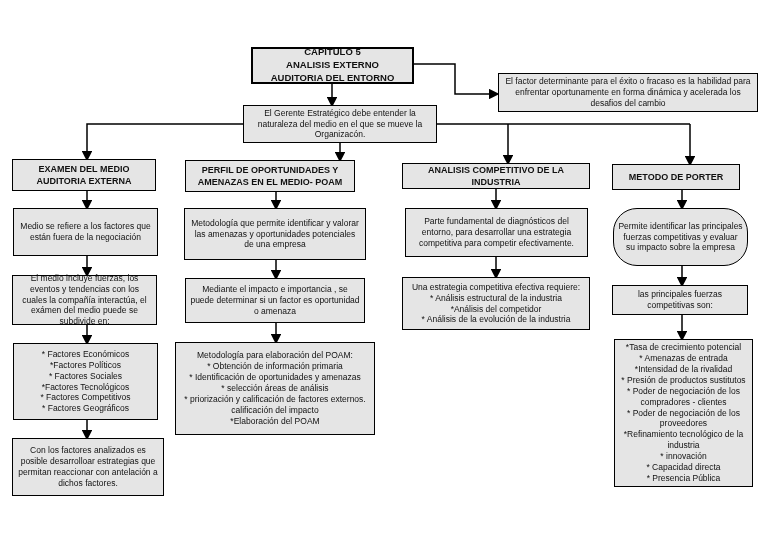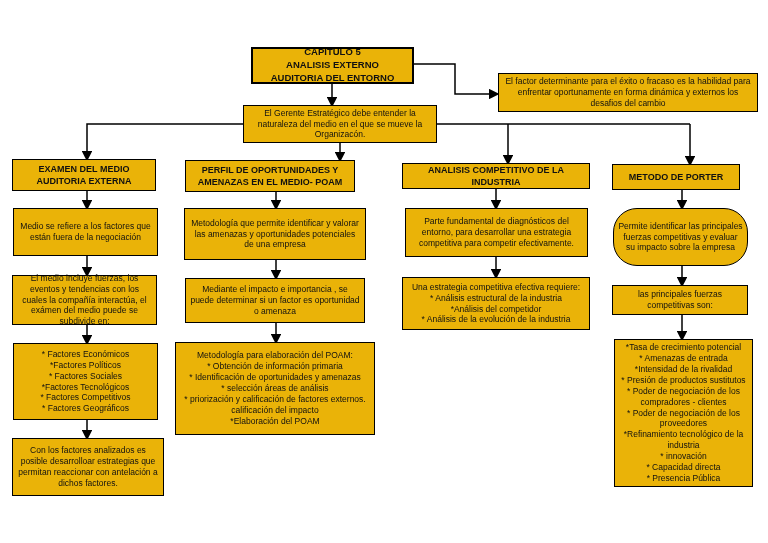--- a/index.html
+++ b/index.html
@@ -2,21 +2,21 @@
 <html><head>
 <meta charset="utf-8">
 <style>
   html,body{margin:0;padding:0;background:#ffffff;}
   #canvas{
     position:relative;width:768px;height:543px;background:#ffffff;overflow:hidden;
     font-family:"Liberation Sans","DejaVu Sans",sans-serif;color:#111111;
   }
   #connectors{position:absolute;left:0;top:0;width:768px;height:543px;z-index:1;}
   .node{
-    position:absolute;box-sizing:border-box;background:#eab308;border:1.5px solid #000000;
+    position:absolute;box-sizing:border-box;background:#e5e5e5;border:1.5px solid #000000;
     display:flex;align-items:center;justify-content:center;text-align:center;
     white-space:pre-line;padding:2px 4px;z-index:2;
     font-size:8.5px;line-height:1.28;letter-spacing:0;
   }
   .node.hdr{font-weight:bold;font-size:9px;line-height:1.35;}
   .node.title{font-weight:bold;font-size:9.5px;line-height:1.35;border-width:2px;}
 </style>
 </head>
 <body>
 
@@ -59,21 +59,21 @@
       <path d="M682,190 L682,202" marker-end="url(#arrow)"></path>
       <path d="M682,266 L682,279" marker-end="url(#arrow)"></path>
       <path d="M682,315 L682,333" marker-end="url(#arrow)"></path>
     </g>
   </svg>
 
   <div class="node title" style="left:251px;top:47px;width:163px;height:37px;">CAPITULO 5
 ANALISIS EXTERNO
 AUDITORIA DEL ENTORNO</div>
 
-  <div class="node" style="left:498px;top:73px;width:260px;height:39px;">El factor determinante para el éxito o fracaso es la habilidad para enfrentar oportunamente en forma dinámica y externos los desafios del cambio</div>
+  <div class="node" style="left:498px;top:73px;width:260px;height:39px;">El factor determinante para el éxito o fracaso es la habilidad para enfrentar oportunamente en forma dinámica y acelerada los desafios del cambio</div>
 
   <div class="node" style="left:243px;top:105px;width:194px;height:38px;">El Gerente Estratégico debe entender la naturaleza del medio en el que se mueve la Organizacón.</div>
 
   <div class="node hdr" style="left:12px;top:159px;width:144px;height:32px;">EXAMEN DEL MEDIO
 AUDITORIA EXTERNA</div>
   <div class="node" style="left:13px;top:208px;width:145px;height:48px;">Medio se refiere a los factores que están fuera de la negociación</div>
   <div class="node" style="left:12px;top:275px;width:145px;height:50px;">El medio incluye fuerzas, los eventos y tendencias con los cuales la compañía interactúa, el exámen del medio puede se subdivide en:</div>
   <div class="node" style="left:13px;top:343px;width:145px;height:77px;">* Factores Económicos
 *Factores Políticos
 * Factores Sociales

